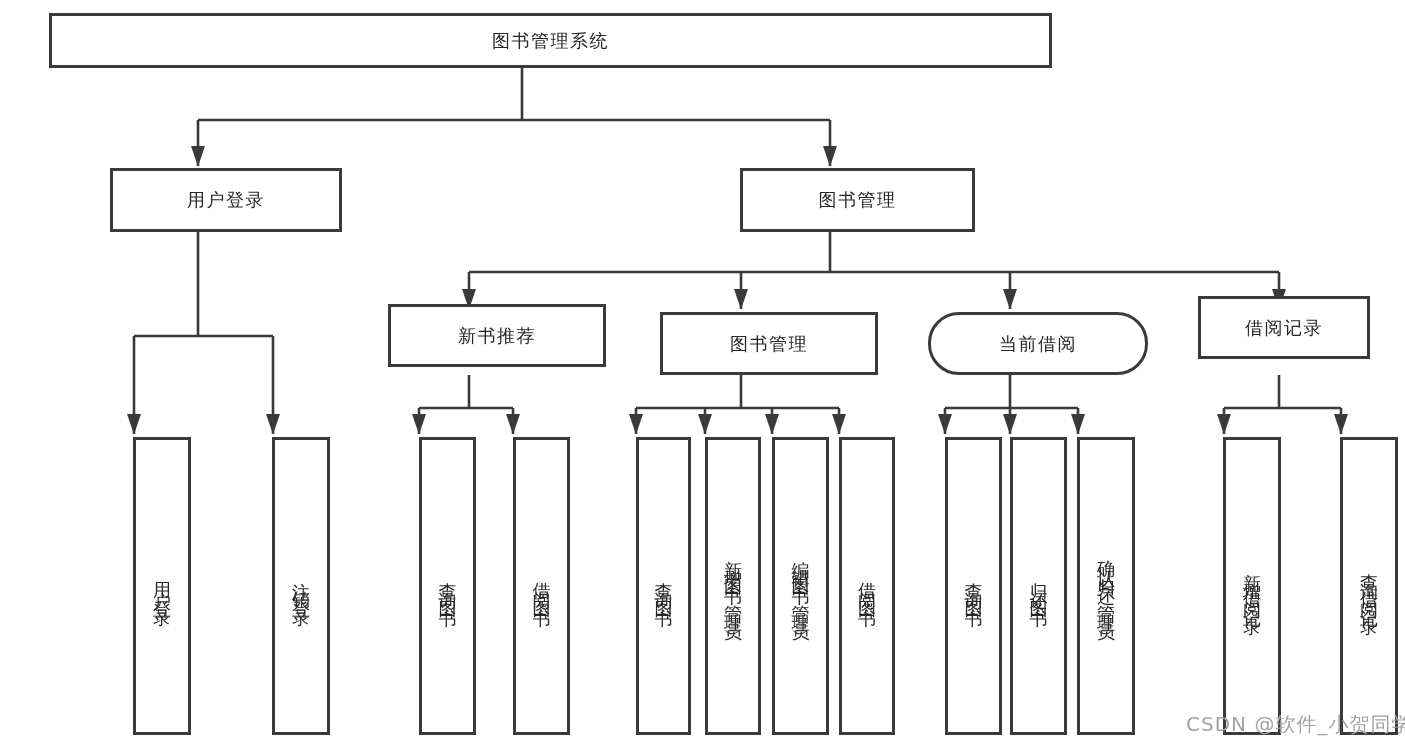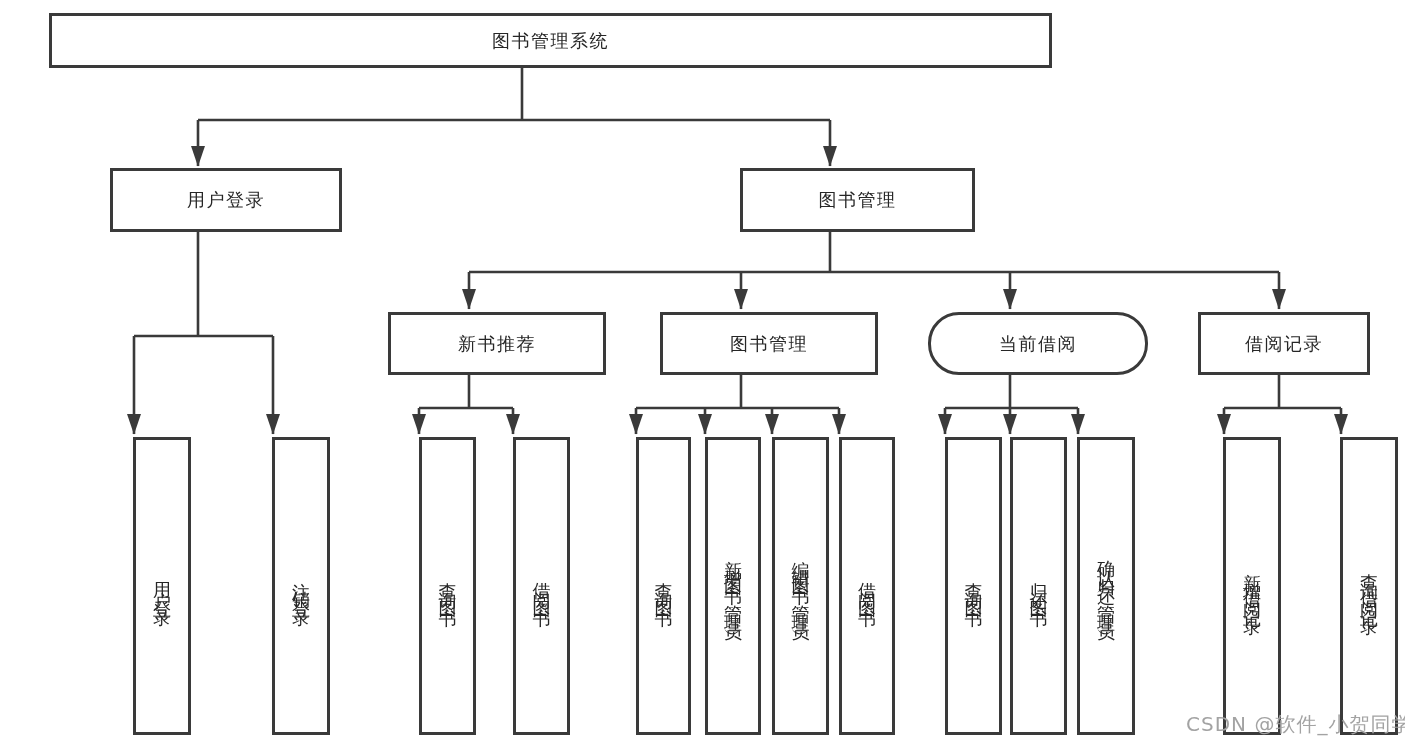--- a/index.html
+++ b/index.html
@@ -78,30 +78,30 @@
     <span class="lbl">图书管理系统</span>
   </div>
 
   <div class="box" style="left:82px; top:168px; width:232px; height:64px;">
     <span class="lbl">用户登录</span>
   </div>
   <div class="box" style="left:712px; top:168px; width:235px; height:64px;">
     <span class="lbl">图书管理</span>
   </div>
 
-  <div class="box" style="left:360px; top:312px; width:218px; height:63px;">
+  <div class="box" style="left:360px; top:304px; width:218px; height:63px;">
     <span class="lbl">新书推荐</span>
   </div>
   <div class="box" style="left:632px; top:312px; width:218px; height:63px;">
     <span class="lbl">图书管理</span>
   </div>
   <div class="box" style="left:900px; top:312px; width:220px; height:63px;border-radius:31px;">
     <span class="lbl">当前借阅</span>
   </div>
-  <div class="box" style="left:1170px; top:312px; width:172px; height:63px;">
+  <div class="box" style="left:1170px; top:296px; width:172px; height:63px;">
     <span class="lbl">借阅记录</span>
   </div>
 
   <div class="box v" style="left:105px; top:437px; width:58px; height:298px;">
     <span class="lbl">用户登录</span>
   </div>
   <div class="box v" style="left:244px; top:437px; width:58px; height:298px;">
     <span class="lbl">注销登录</span>
   </div>
 

